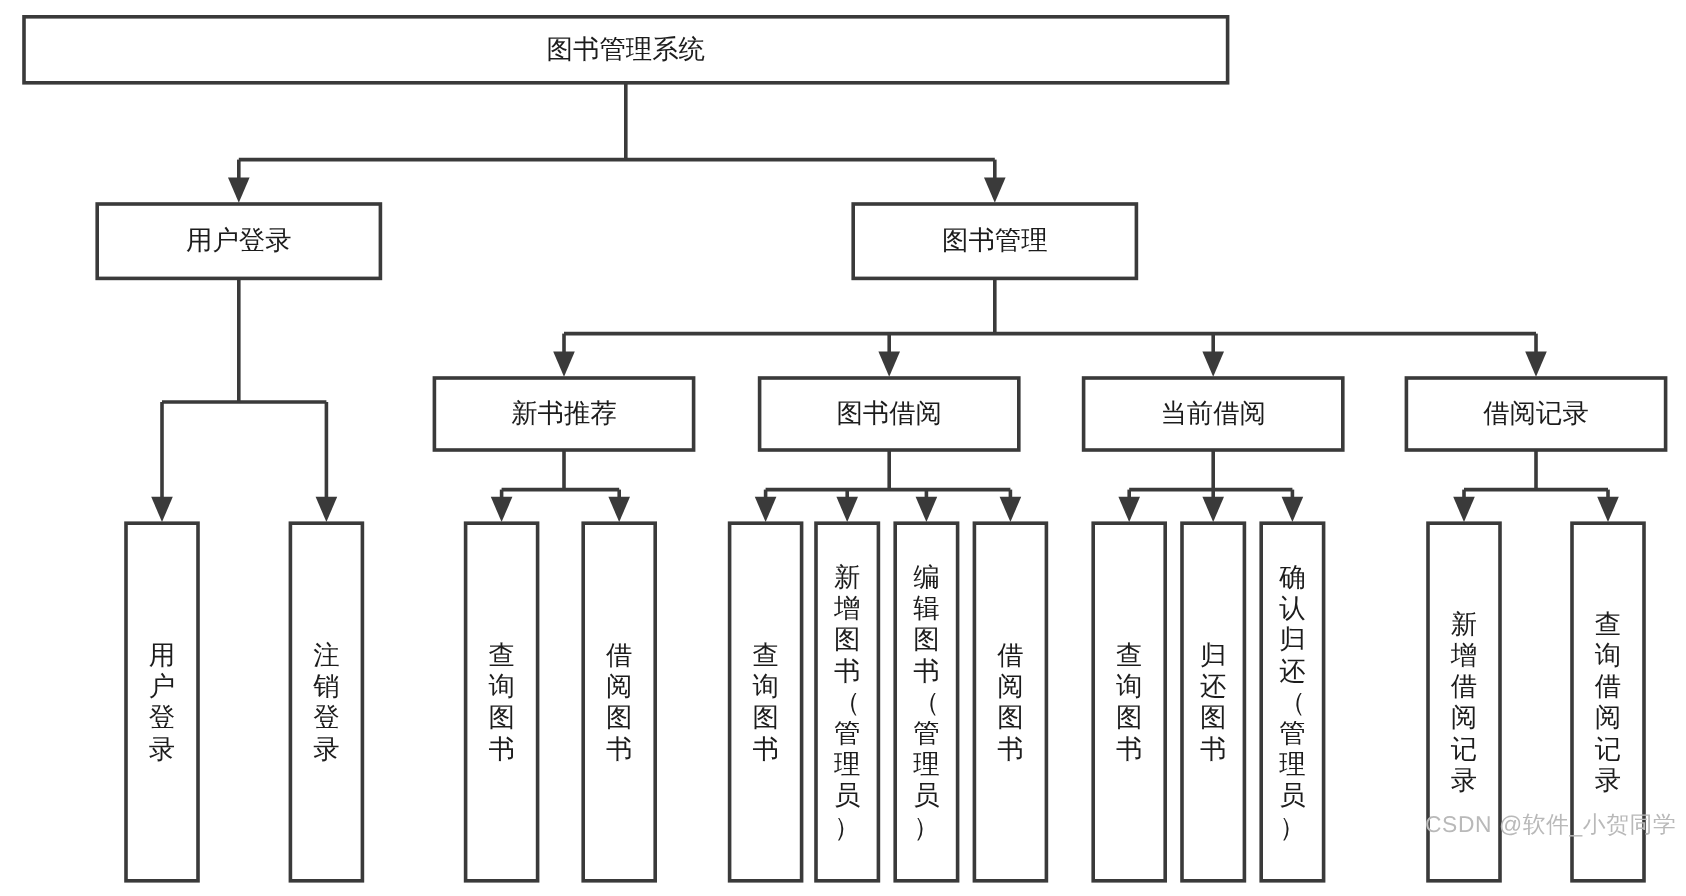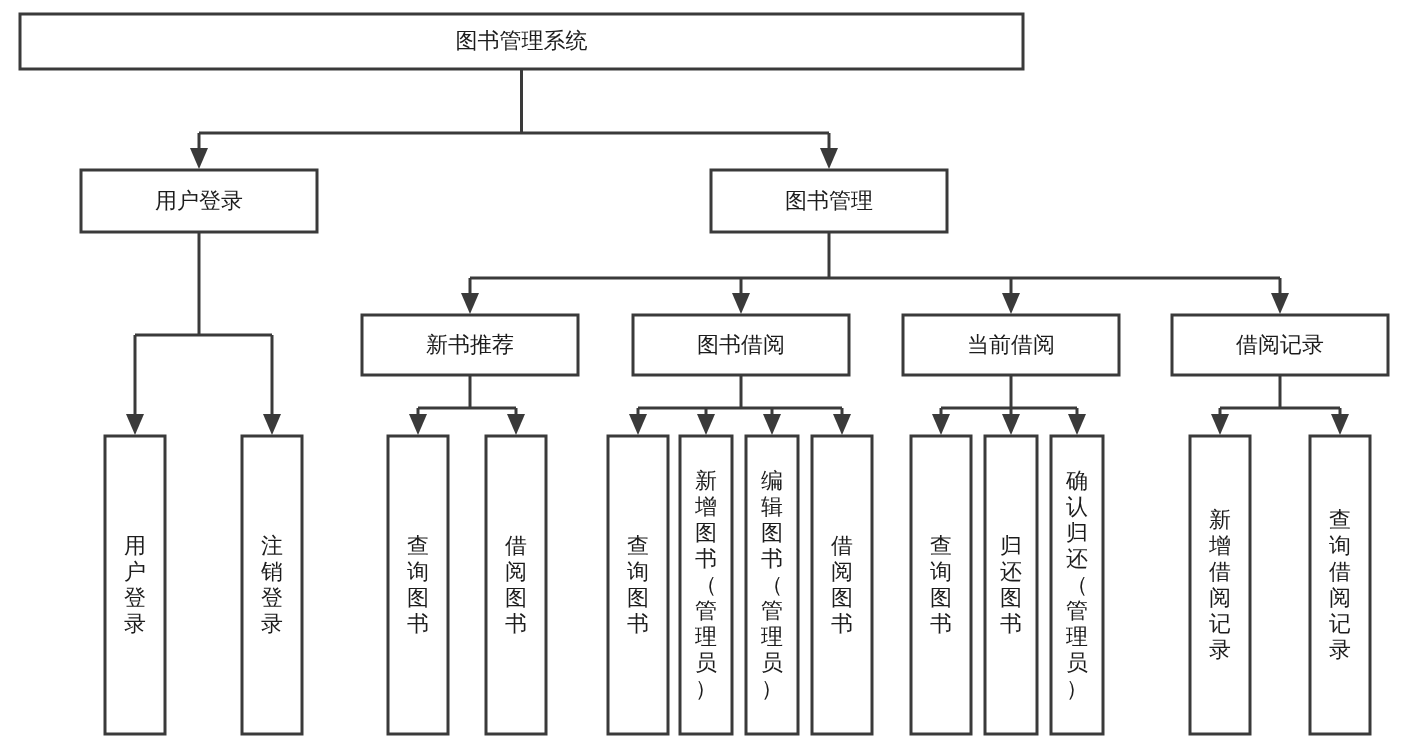--- a/index.html
+++ b/index.html
@@ -215,13 +215,14 @@
         <g>
           <rect class="node-box" x="1190" y="436" width="60" height="298"></rect>
           <text class="node-label-v" x="1220" y="527.28"><tspan x="1220" dy="0">新</tspan><tspan x="1220" dy="26">增</tspan><tspan x="1220" dy="26">借</tspan><tspan x="1220" dy="26">阅</tspan><tspan x="1220" dy="26">记</tspan><tspan x="1220" dy="26">录</tspan></text>
         </g>
         <g>
           <rect class="node-box" x="1310" y="436" width="60" height="298"></rect>
           <text class="node-label-v" x="1340" y="527.28"><tspan x="1340" dy="0">查</tspan><tspan x="1340" dy="26">询</tspan><tspan x="1340" dy="26">借</tspan><tspan x="1340" dy="26">阅</tspan><tspan x="1340" dy="26">记</tspan><tspan x="1340" dy="26">录</tspan></text>
         </g>
       </g>
   </svg>
+  <div class="watermark-text">CSDN @软件_小贺同学</div>
 </div>
 
 </body></html>

